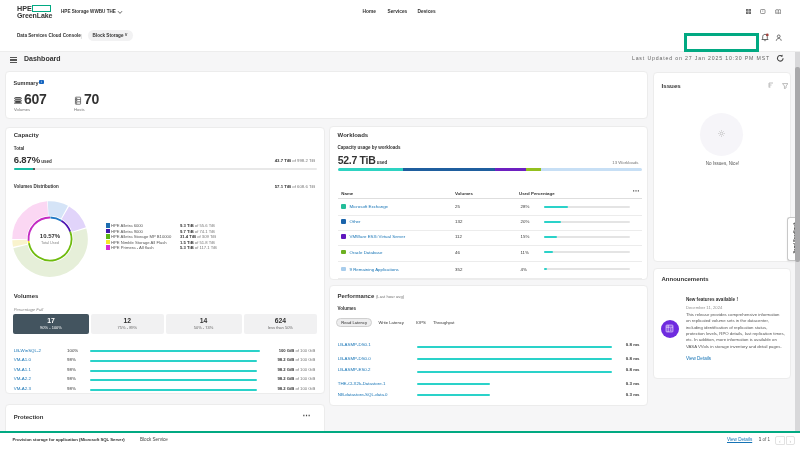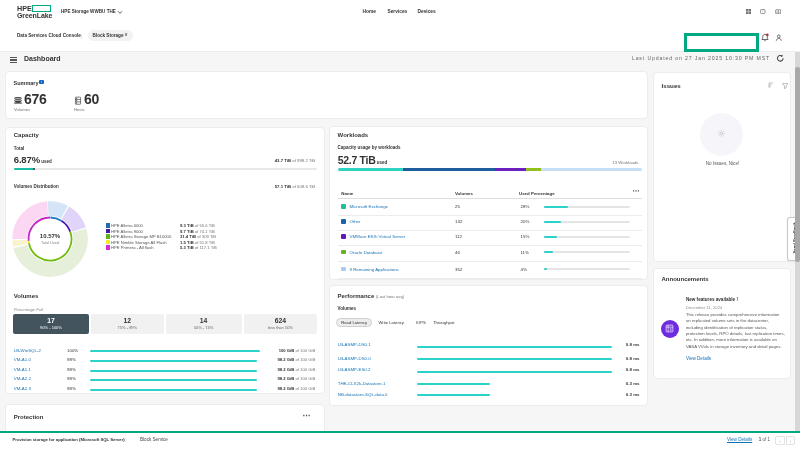--- a/index.html
+++ b/index.html
@@ -81,33 +81,33 @@
   <div class="abs" style="left:8px;top:8px;font-size:5.5px;font-weight:bold;color:#333;">Summary</div>
   <div class="abs" style="left:33.5px;top:8.2px;width:4.5px;height:4.5px;background:#1565c0;border-radius:1px;color:#fff;font-size:3.5px;text-align:center;line-height:4.5px;">i</div>
 
   <svg class="abs" style="left:8.2px;top:25.2px;" width="8" height="7.5" viewBox="0 0 14 13">
       <g fill="none" stroke="#3c3c3c" stroke-width="1.7">
         <rect x="1.2" y="1" width="11.6" height="2.6" rx="1.3"></rect>
         <rect x="1.2" y="5.2" width="11.6" height="2.6" rx="1.3"></rect>
         <rect x="1.2" y="9.4" width="11.6" height="2.6" rx="1.3"></rect>
       </g>
     </svg>
-  <div class="abs" style="left:18.5px;top:19.5px;font-size:14px;font-weight:bold;color:#333;letter-spacing:-0.3px;">676</div>
+  <div class="abs" style="left:18.5px;top:19.5px;font-size:14px;font-weight:bold;color:#333;letter-spacing:-0.3px;">607</div>
   <div class="abs" style="left:8.5px;top:35.3px;font-size:4.2px;color:#757575;">Volumes</div>
 
   <svg class="abs" style="left:68.5px;top:24px;" width="8" height="9.5" viewBox="0 0 14 15">
       <g fill="none" stroke="#444" stroke-width="1.2">
         <rect x="2.5" y="1.2" width="9" height="12.4" rx="0.8"></rect>
         <path d="M2.5 5.3h9M2.5 9.4h9"></path>
         <circle cx="4.8" cy="3.2" r="0.55" fill="#444"></circle>
         <circle cx="4.8" cy="7.3" r="0.55" fill="#444"></circle>
         <circle cx="4.8" cy="11.4" r="0.55" fill="#444"></circle>
       </g>
     </svg>
-  <div class="abs" style="left:78.5px;top:19.5px;font-size:14px;font-weight:bold;color:#333;letter-spacing:-0.3px;">60</div>
+  <div class="abs" style="left:78.5px;top:19.5px;font-size:14px;font-weight:bold;color:#333;letter-spacing:-0.3px;">70</div>
   <div class="abs" style="left:68.5px;top:35.3px;font-size:4.2px;color:#757575;">Hosts</div>
 </div>
 
 <div class="card" style="left:4.5px;top:127px;width:320px;height:267px;">
   <div class="abs" style="left:8.25px;top:3.5px;font-size:6px;font-weight:bold;color:#333;">Capacity</div>
   <div class="abs" style="left:8.25px;top:17.5px;font-size:4.5px;font-weight:bold;color:#333;">Total</div>
   <div class="abs" style="left:8.25px;top:26px;font-size:9.5px;font-weight:bold;color:#333;letter-spacing:-0.15px;">6.87%<span style="font-size:4.5px;letter-spacing:0;"> used</span></div>
   <div class="abs" style="right:8.25px;top:30px;font-size:4.3px;color:#757575;"><b style="color:#333;">43.7 TiB</b> of 998.2 TiB</div>
   <div class="abs" style="left:8.25px;top:40px;width:303.5px;height:2.4px;background:#e8e8e8;border-radius:2px;">
     <div style="position:absolute;left:0;width:19.5px;height:2.4px;background:#17bda4;border-radius:2px 0 0 2px;"></div>

